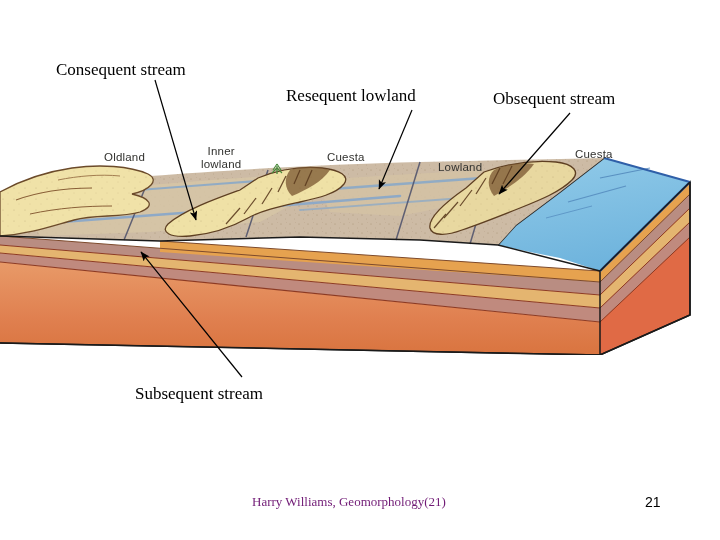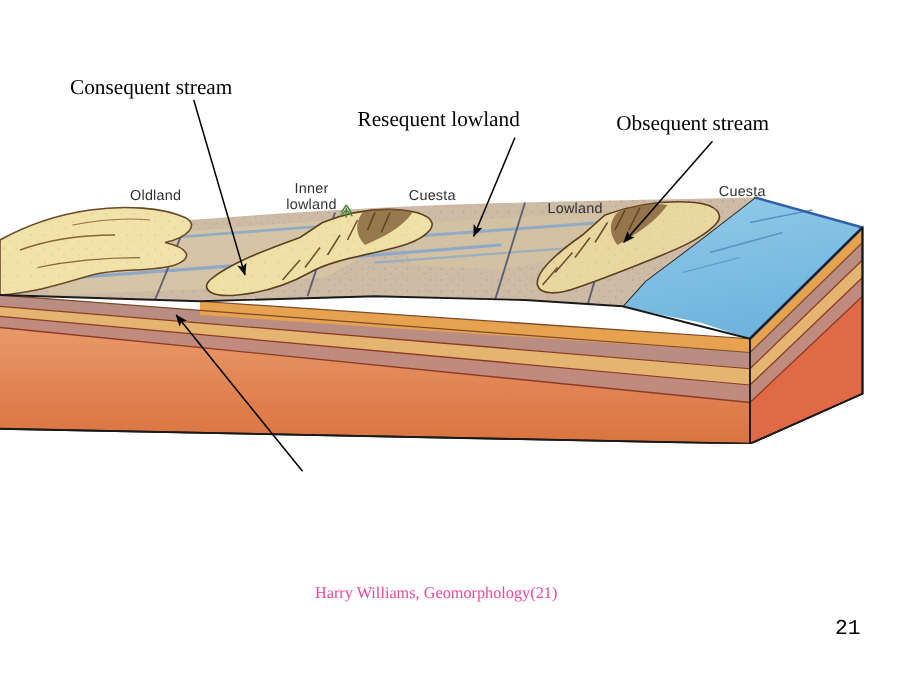--- a/index.html
+++ b/index.html
@@ -53,42 +53,42 @@
     position: absolute;
     color: #32322f;
     font-family: "Liberation Sans", "DejaVu Sans", sans-serif;
     font-size: 11.5px;
     line-height: 13px;
     letter-spacing: 0.2px;
     white-space: nowrap;
     text-align: center;
   }
   #tl-oldland      { left: 104px;  top: 151px; }
-  #tl-inner        { left: 201px; top: 145px; margin-left: 28px; }
+  #tl-inner        { left: 201px; top: 145px; }
   #tl-cuesta-1     { left: 327px; top: 151px; }
   #tl-lowland      { left: 438px; top: 161px; }
   #tl-cuesta-2     { left: 575px; top: 148px; }
 
   
   #footer-credit {
     position: absolute;
     left: 252px;
-    top: 466px;
-    color: #ec4899;
+    top: 494px;
+    color: #701a75;
     font-family: "Liberation Serif", "DejaVu Serif", serif;
     font-size: 13px;
     white-space: nowrap;
   }
   #footer-page {
     position: absolute;
-    left: 668px;
+    left: 645px;
     top: 494px;
     color: #000000;
-    font-family: Liberation Mono, monospace;
-    font-size: 17px;
+    font-family: Liberation Sans, sans-serif;
+    font-size: 14px;
   }
 </style>
 </head>
 <body>
 
 <div id="slide">
 
   <div id="diagram">
     <svg width="720" height="215" viewBox="0 0 720 215" xmlns="http://www.w3.org/2000/svg">
       <defs>
@@ -324,18 +324,19 @@
     <line x1="570" y1="113" x2="499" y2="194" stroke="#000000" stroke-width="1.2" marker-end="url(#arrowhead)"></line>
     <line x1="242" y1="377" x2="141" y2="252" stroke="#000000" stroke-width="1.2" marker-end="url(#arrowhead)"></line>
   </svg>
 
   <div class="callout" id="label-consequent">Consequent stream</div>
 
   <div class="callout" id="label-resequent">Resequent lowland</div>
 
   <div class="callout" id="label-obsequent">Obsequent stream</div>
 
+  <div class="callout" id="label-subsequent">Subsequent stream</div>
 
   <div id="footer-credit">Harry Williams, Geomorphology(21)</div>
 
   <div id="footer-page">21</div>
 
 </div>
 
 </body></html>

